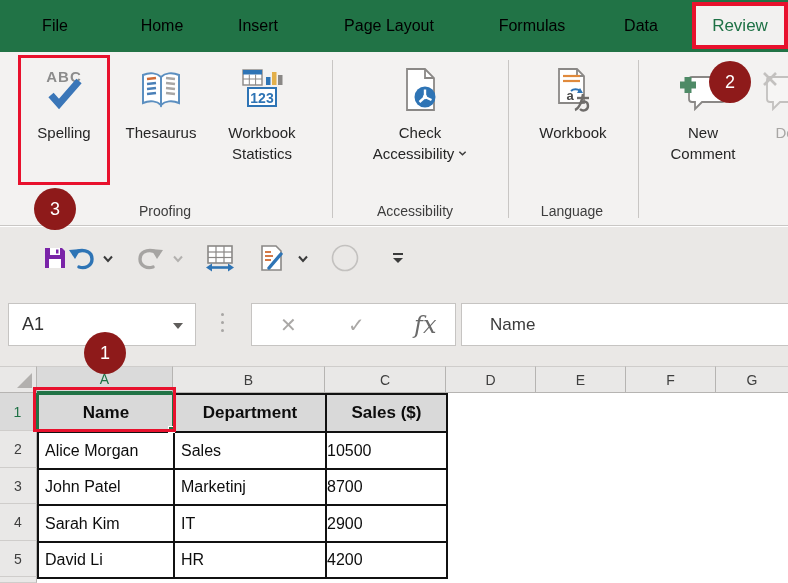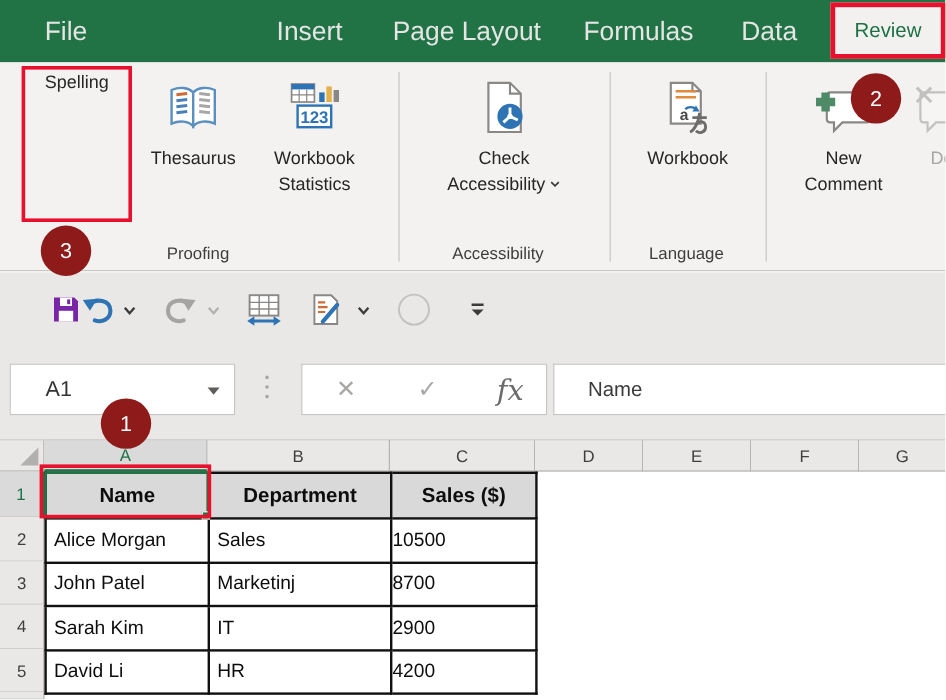--- a/index.html
+++ b/index.html
@@ -4,42 +4,42 @@
 <style>
   * { margin:0; padding:0; box-sizing:border-box; }
   body { background:#fff; }
   .screen {
     position:relative; width:788px; height:583px; overflow:hidden;
     font-family:"Liberation Sans", sans-serif; background:#ffffff;
   }
   
   .tabbar { position:absolute; left:0; top:0; width:788px; height:52px; background:#217346; }
   .tab { position:absolute; top:0; height:52px; display:flex; align-items:center;
-         color:#e5e5e5; font-size:22px; transform:translateX(-50%); cursor:default; white-space:nowrap; }
+         color:#000000; font-size:16px; transform:translateX(-50%); cursor:default; white-space:nowrap; }
   .tab-selected-box { position:absolute; left:692px; top:2px; width:96px; height:47px;
          background:#f2f1f0; border:4px solid #e8112d; display:flex; align-items:center; justify-content:center; }
   .tab-selected-box .tab-sel-label { color:#1e7145; font-size:17px; }
   
   .ribbon { position:absolute; left:0; top:52px; width:788px; height:174px;
             background:#f3f2f1; border-bottom:1px solid #c9c7c5; }
   .rbtn { position:absolute; top:6px; width:110px; display:flex; flex-direction:column;
           align-items:center; transform:translateX(-50%); }
   .ricon { height:64px; display:flex; align-items:center; justify-content:center; }
   .rlabel { font-size:15px; color:#262626; line-height:21px; text-align:center; white-space:nowrap; }
   .rlabel-row { display:flex; align-items:center; gap:4px; }
   .grouplabel { position:absolute; top:151px; transform:translateX(-50%);
                 font-size:14px; color:#3d3d3d; white-space:nowrap; }
   .gdiv { position:absolute; top:8px; height:158px; width:1px; background:#c8c6c4; }
   .chev { width:9px; height:9px; display:inline-block; }
   
   .grayband { position:absolute; left:0; top:227px; width:788px; height:139px; background:#eae8e6; }
   .qicon { position:absolute; transform:translate(-50%,-50%); display:flex; align-items:center; justify-content:center; }
   .namebox { position:absolute; left:8px; top:76px; width:188px; height:43px; background:#fff;
              border:1px solid #c6c4c2; display:flex; align-items:center; font-size:18px; color:#333;
-             padding-left:29px; }
+             padding-left:13px; }
   .namebox .nb-caret { position:absolute; right:12px; top:19px; width:0; height:0;
              border-left:5px solid transparent; border-right:5px solid transparent; border-top:6px solid #5f5d5b; }
   .dotsep { position:absolute; left:221px; top:86px; display:flex; flex-direction:column; gap:5px; }
   .dotsep i { width:3px; height:3px; background:#a8a6a4; border-radius:50%; }
   .fxbox { position:absolute; left:251px; top:76px; width:205px; height:43px; background:#fff;
            border:1px solid #c6c4c2; display:flex; align-items:center; }
   .formulabar { position:absolute; left:461px; top:76px; width:327px; height:43px; background:#fff;
            border:1px solid #c6c4c2; border-right:none; display:flex; align-items:center;
            font-size:17px; color:#3b3b3b; padding-left:28px; }
   .fx-cancel { position:absolute; left:28px; font-size:20px; color:#aaa8a6; }
@@ -75,32 +75,39 @@
   .badge { position:absolute; width:42px; height:42px; border-radius:50%; background:#8e1a1a;
            color:#fff; font-size:18px; display:flex; align-items:center; justify-content:center; z-index:40; }
 </style>
 </head>
 <body>
 
 <div class="screen">
 
   <div class="tabbar">
     <span class="tab" style="left:55px">File</span>
+    <span class="tab" style="left:162px">Home</span>
     <span class="tab" style="left:258px">Insert</span>
     <span class="tab" style="left:389px">Page Layout</span>
     <span class="tab" style="left:532px">Formulas</span>
     <span class="tab" style="left:641px">Data</span>
     <div class="tab-selected-box">
       <span class="tab-sel-label">Review</span>
     </div>
   </div>
 
   <div class="ribbon">
 
     <div class="rbtn" style="left:64px">
+      <div class="ricon">
+        <svg width="42" height="46" viewBox="0 0 42 46">
+          <text x="21" y="15" text-anchor="middle" font-size="15" font-weight="600" fill="#8c8c8c" letter-spacing="1">ABC</text>
+          <path d="M8 28 L16 37 L36 14" stroke="#3a76b8" stroke-width="7" fill="none"></path>
+        </svg>
+      </div>
       <div class="rlabel">Spelling</div>
     </div>
 
     <div class="rbtn" style="left:161px">
       <div class="ricon">
         <svg width="44" height="42" viewBox="0 0 44 42">
           <path d="M4 6 C11 3 18 4 22 8 L22 36 C18 32 11 31 4 34 Z" fill="#fff" stroke="#5b8fc0" stroke-width="2"></path>
           <path d="M40 6 C33 3 26 4 22 8 L22 36 C26 32 33 31 40 34 Z" fill="#fff" stroke="#5b8fc0" stroke-width="2"></path>
           <line x1="8" y1="10" x2="17" y2="9" stroke="#d06a34" stroke-width="2.5"></line>
           <line x1="8" y1="15" x2="17" y2="14" stroke="#4a80b8" stroke-width="2.5"></line>

